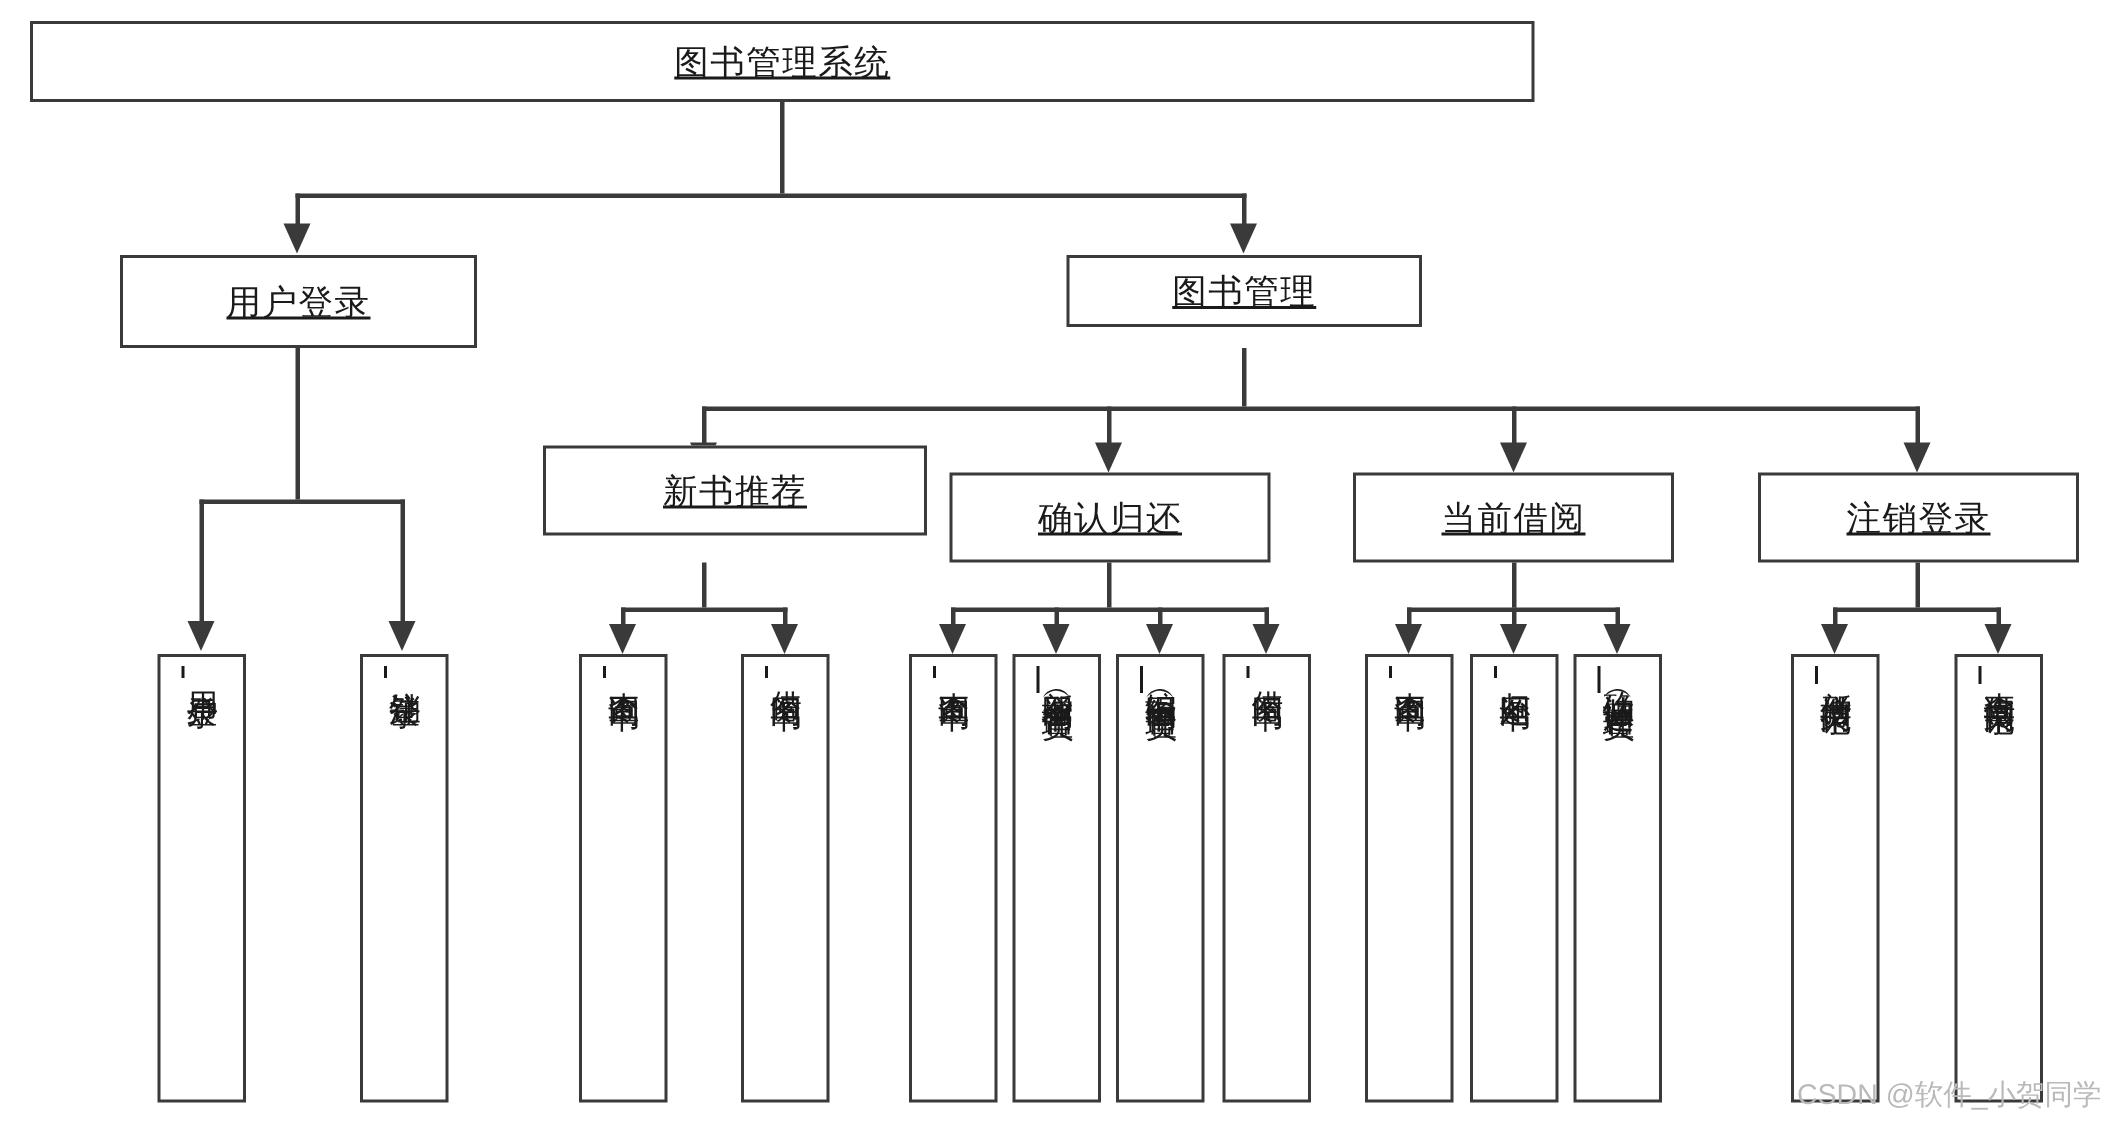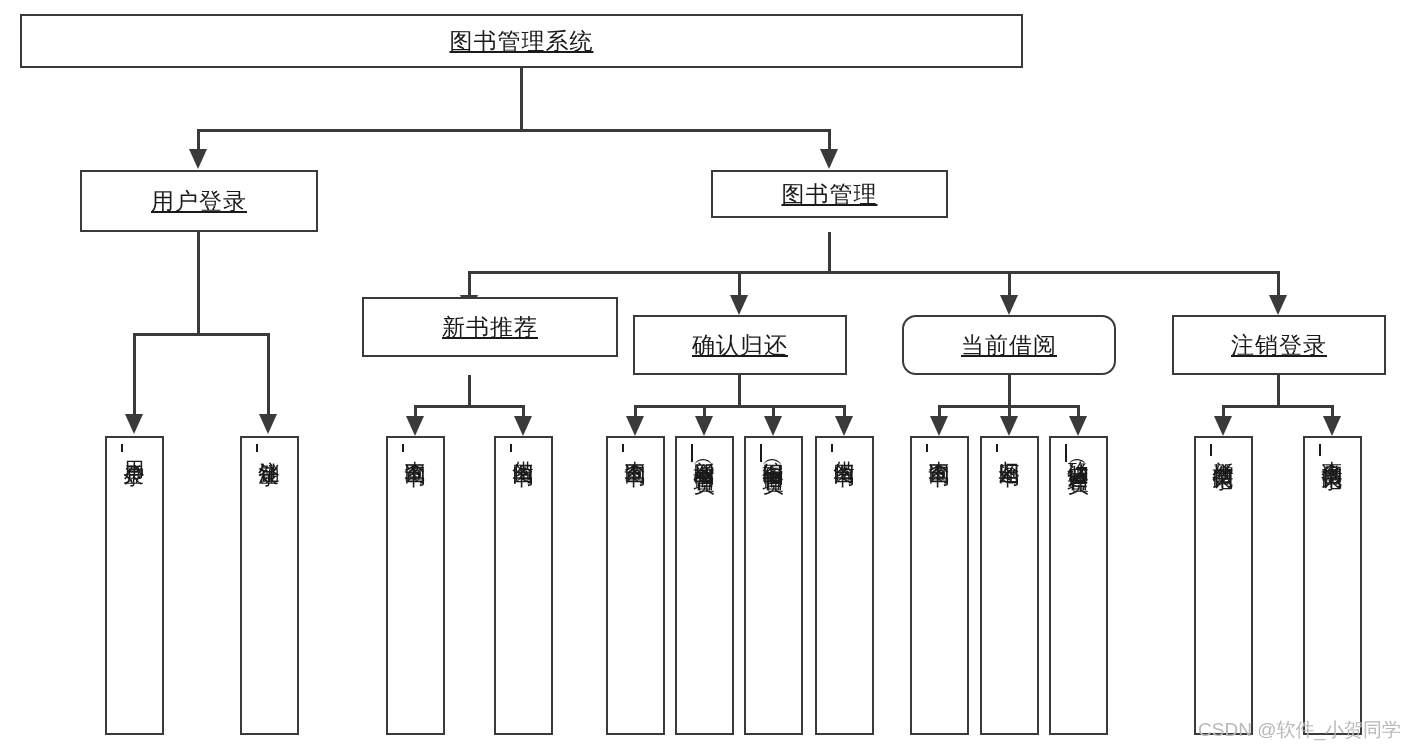--- a/index.html
+++ b/index.html
@@ -127,21 +127,21 @@
 
   <div class="line vline" style="left:1277px; top:271px; width:3px; height:26px;"></div>
   <div class="arrow" style="left:1269px; top:295px;"></div>
 
   <div class="node horiz" style="left:362px; top:297px; width:256px; height:60px;">
     <span class="label">新书推荐</span>
   </div>
   <div class="node horiz" style="left:633px; top:315px; width:214px; height:60px;">
     <span class="label">确认归还</span>
   </div>
-  <div class="node horiz" style="left:902px; top:315px; width:214px; height:60px;border-radius:14px;">
+  <div class="node horiz" style="left:902px; top:315px; width:214px; height:60px;">
     <span class="label">当前借阅</span>
   </div>
   <div class="node horiz" style="left:1172px; top:315px; width:214px; height:60px;">
     <span class="label">注销登录</span>
   </div>
 
   <div class="line vline" style="left:468px; top:375px; width:3px; height:30px;"></div>
   <div class="line hline" style="left:414px; top:405px; width:111px; height:3px;"></div>
   <div class="line vline" style="left:414px; top:405px; width:3px; height:14px;"></div>
   <div class="arrow" style="left:406px; top:416px;"></div>

